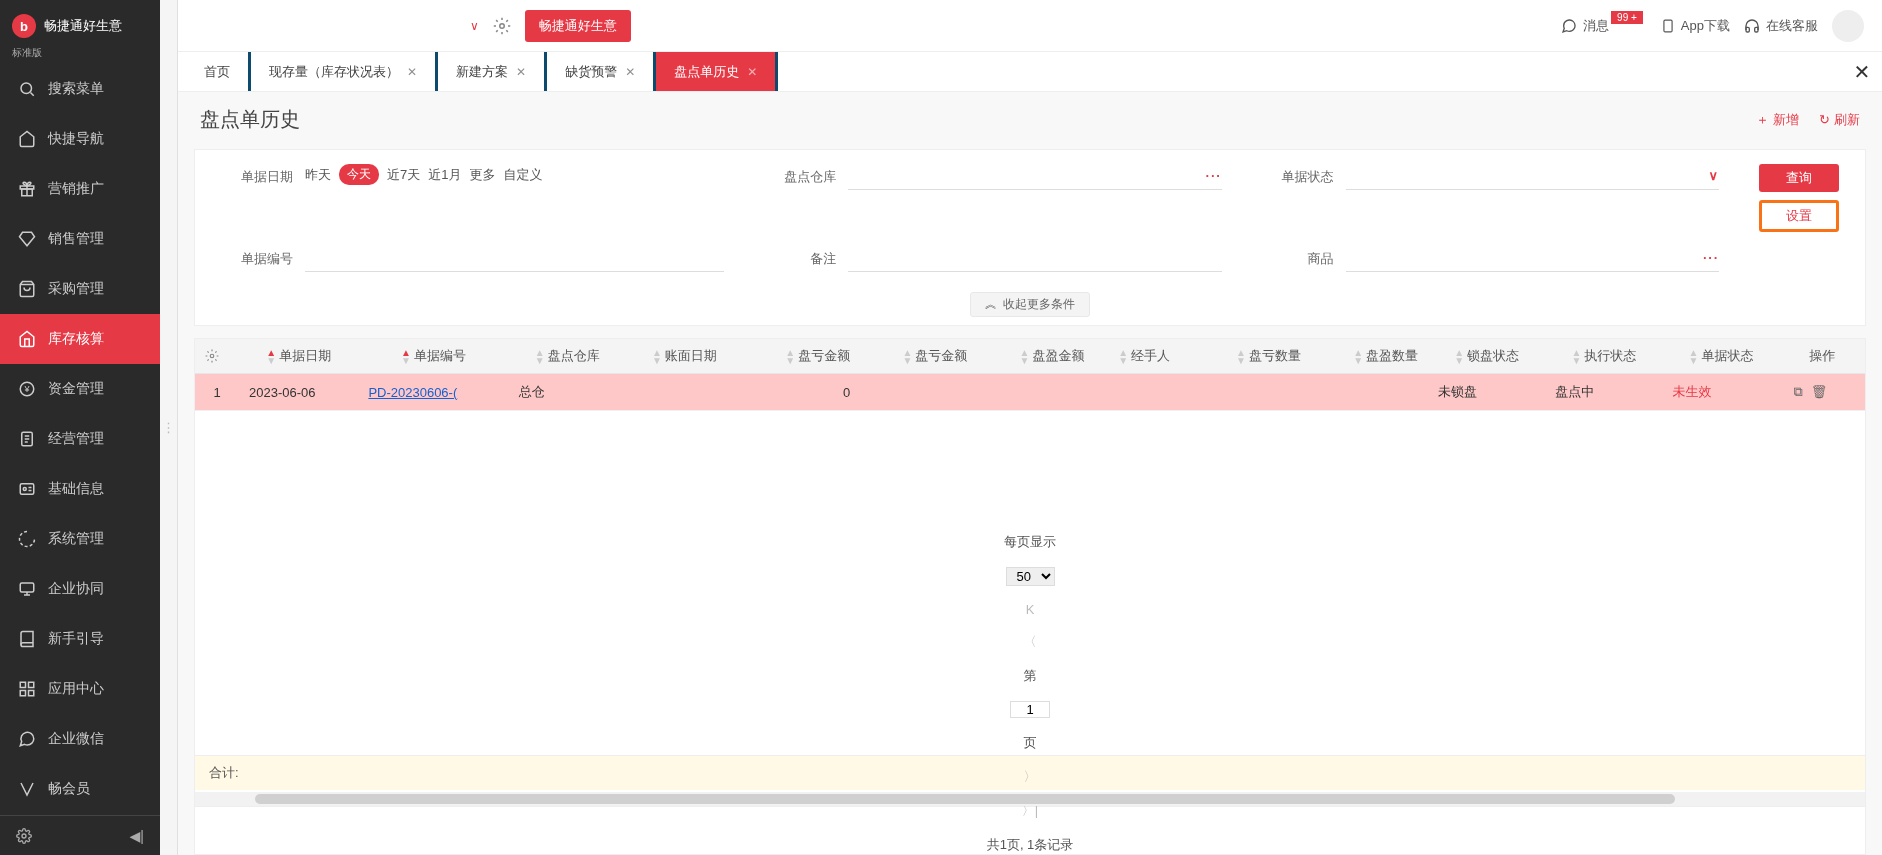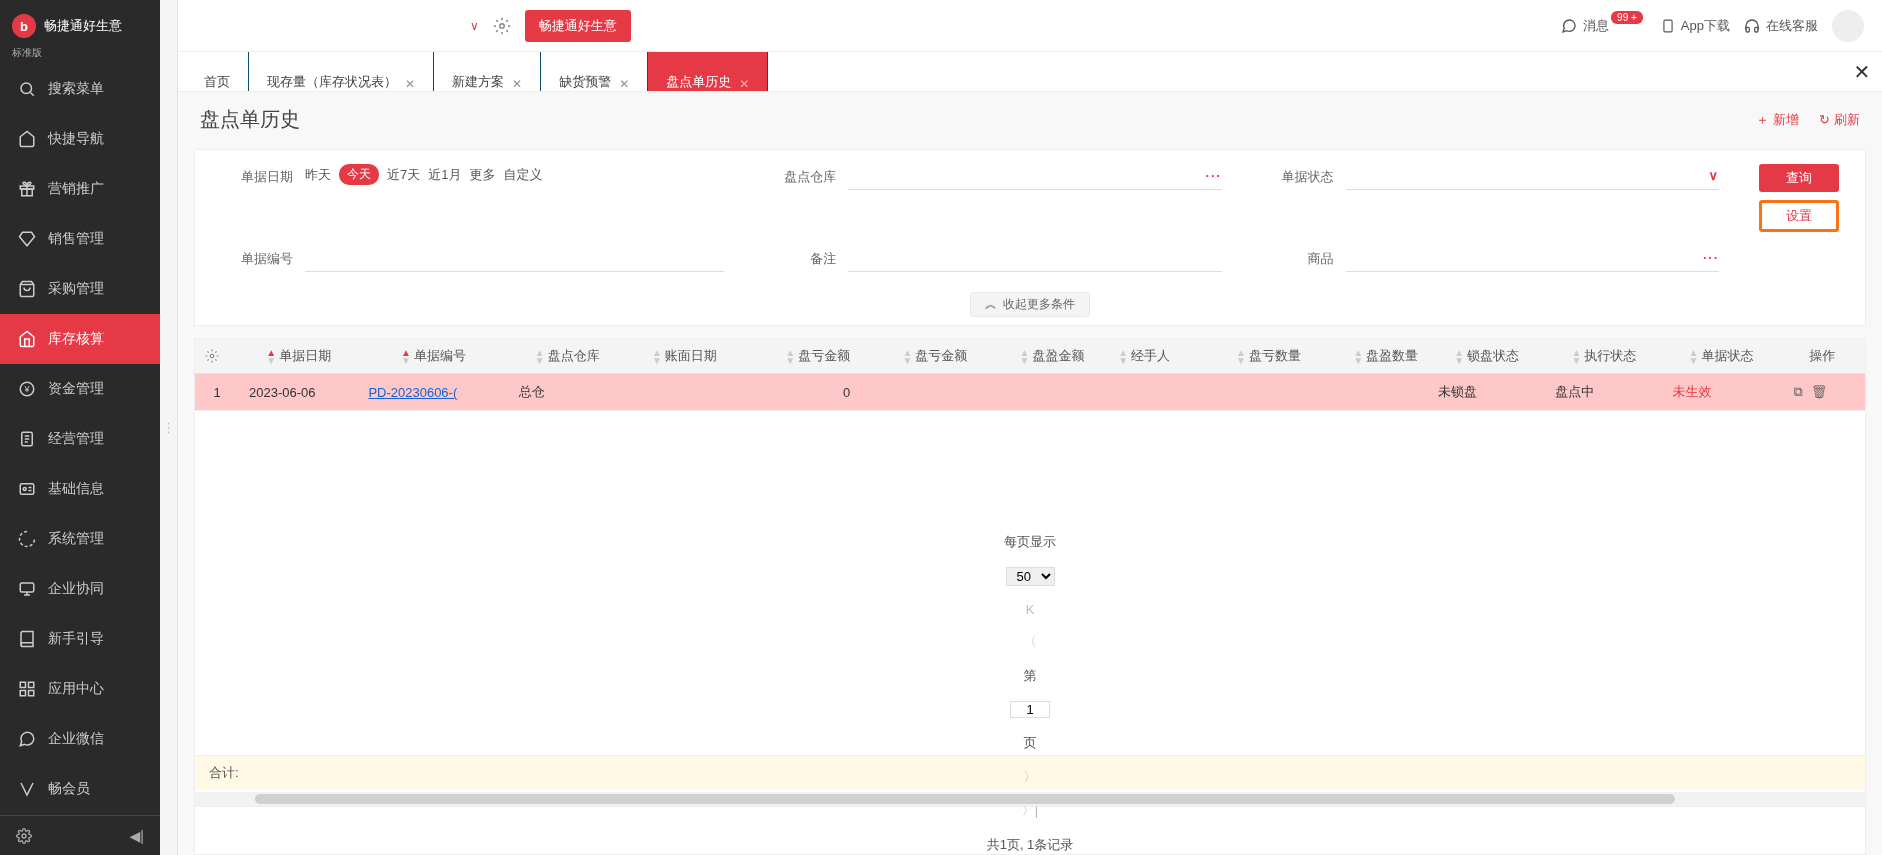--- a/index.html
+++ b/index.html
@@ -17,24 +17,24 @@
     .bottom-bar { height:40px; display:flex; align-items:center; justify-content:space-between; padding:0 16px; border-top:1px solid #444; }
     .drag-handle { width:18px; background:#f5f5f5; border-right:1px solid #e0e0e0; display:flex; align-items:center; justify-content:center; color:#bbb; cursor:col-resize; }
     .main { flex:1; display:flex; flex-direction:column; background:#fff; }
     .top-bar { height:52px; display:flex; align-items:center; padding:0 18px; border-bottom:1px solid #eee; gap:14px; }
     .company-name { width:260px; height:30px; display:flex; align-items:center; color:#999; }
     .chev { color:#e63946; font-size:12px; }
     .gear { color:#888; cursor:pointer; }
     .btn-primary { background:#e63946; color:#fff; border:none; padding:7px 14px; border-radius:3px; cursor:pointer; font-size:13px; }
     .top-spacer { flex:1; }
     .top-action { display:flex; align-items:center; gap:6px; color:#555; cursor:pointer; font-size:13px; }
-    .badge { background:#e63946; color:#fff; border-radius:6px; font-size:10px; padding:1px 6px; position:relative; top:-8px; left:-4px; }
+    .badge { background:#e63946; color:#fff; border-radius:0; font-size:10px; padding:1px 6px; position:relative; top:-8px; left:-4px; }
     .avatar { width:32px; height:32px; border-radius:50%; background:#eee; }
     .tabs-bar { height:40px; display:flex; align-items:stretch; border-bottom:1px solid #eee; padding-left:8px; }
-    .tab { display:flex; align-items:flex-end; padding:0 18px; gap:8px; font-size:13px; cursor:pointer; color:#444; border-right:1px solid #0c4a6e; }
+    .tab { display:flex; align-items:center; padding:0 18px; gap:8px; font-size:13px; cursor:pointer; color:#444; border-right:3px solid #0c4a6e; }
     .tab.active { background:#e63946; color:#fff; }
     .tab-close { font-size:12px; opacity:.6; }
     .tabs-spacer { flex:1; }
     .tabs-close-all { width:40px; display:flex; align-items:center; justify-content:center; cursor:pointer; font-size:20px; }
     .content { flex:1; display:flex; flex-direction:column; background:#f8f8f8; padding:0 0 0 0; overflow:hidden; }
     .page-head { display:flex; align-items:center; padding:14px 22px 10px; }
     .page-title { font-size:20px; color:#444; }
     .page-head-spacer { flex:1; }
     .head-action { color:#e63946; cursor:pointer; margin-left:20px; font-size:13px; display:inline-flex; align-items:center; gap:4px; }
     .filter-box { background:#fff; margin:6px 16px 0; border:1px solid #eee; padding:14px 26px 0; }

